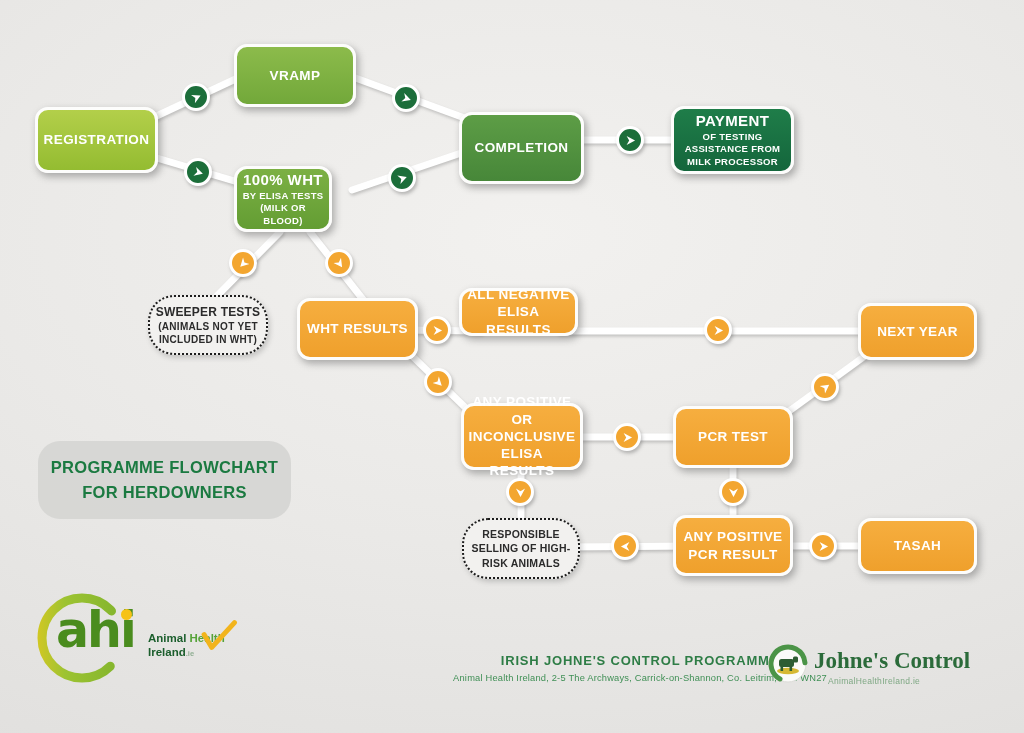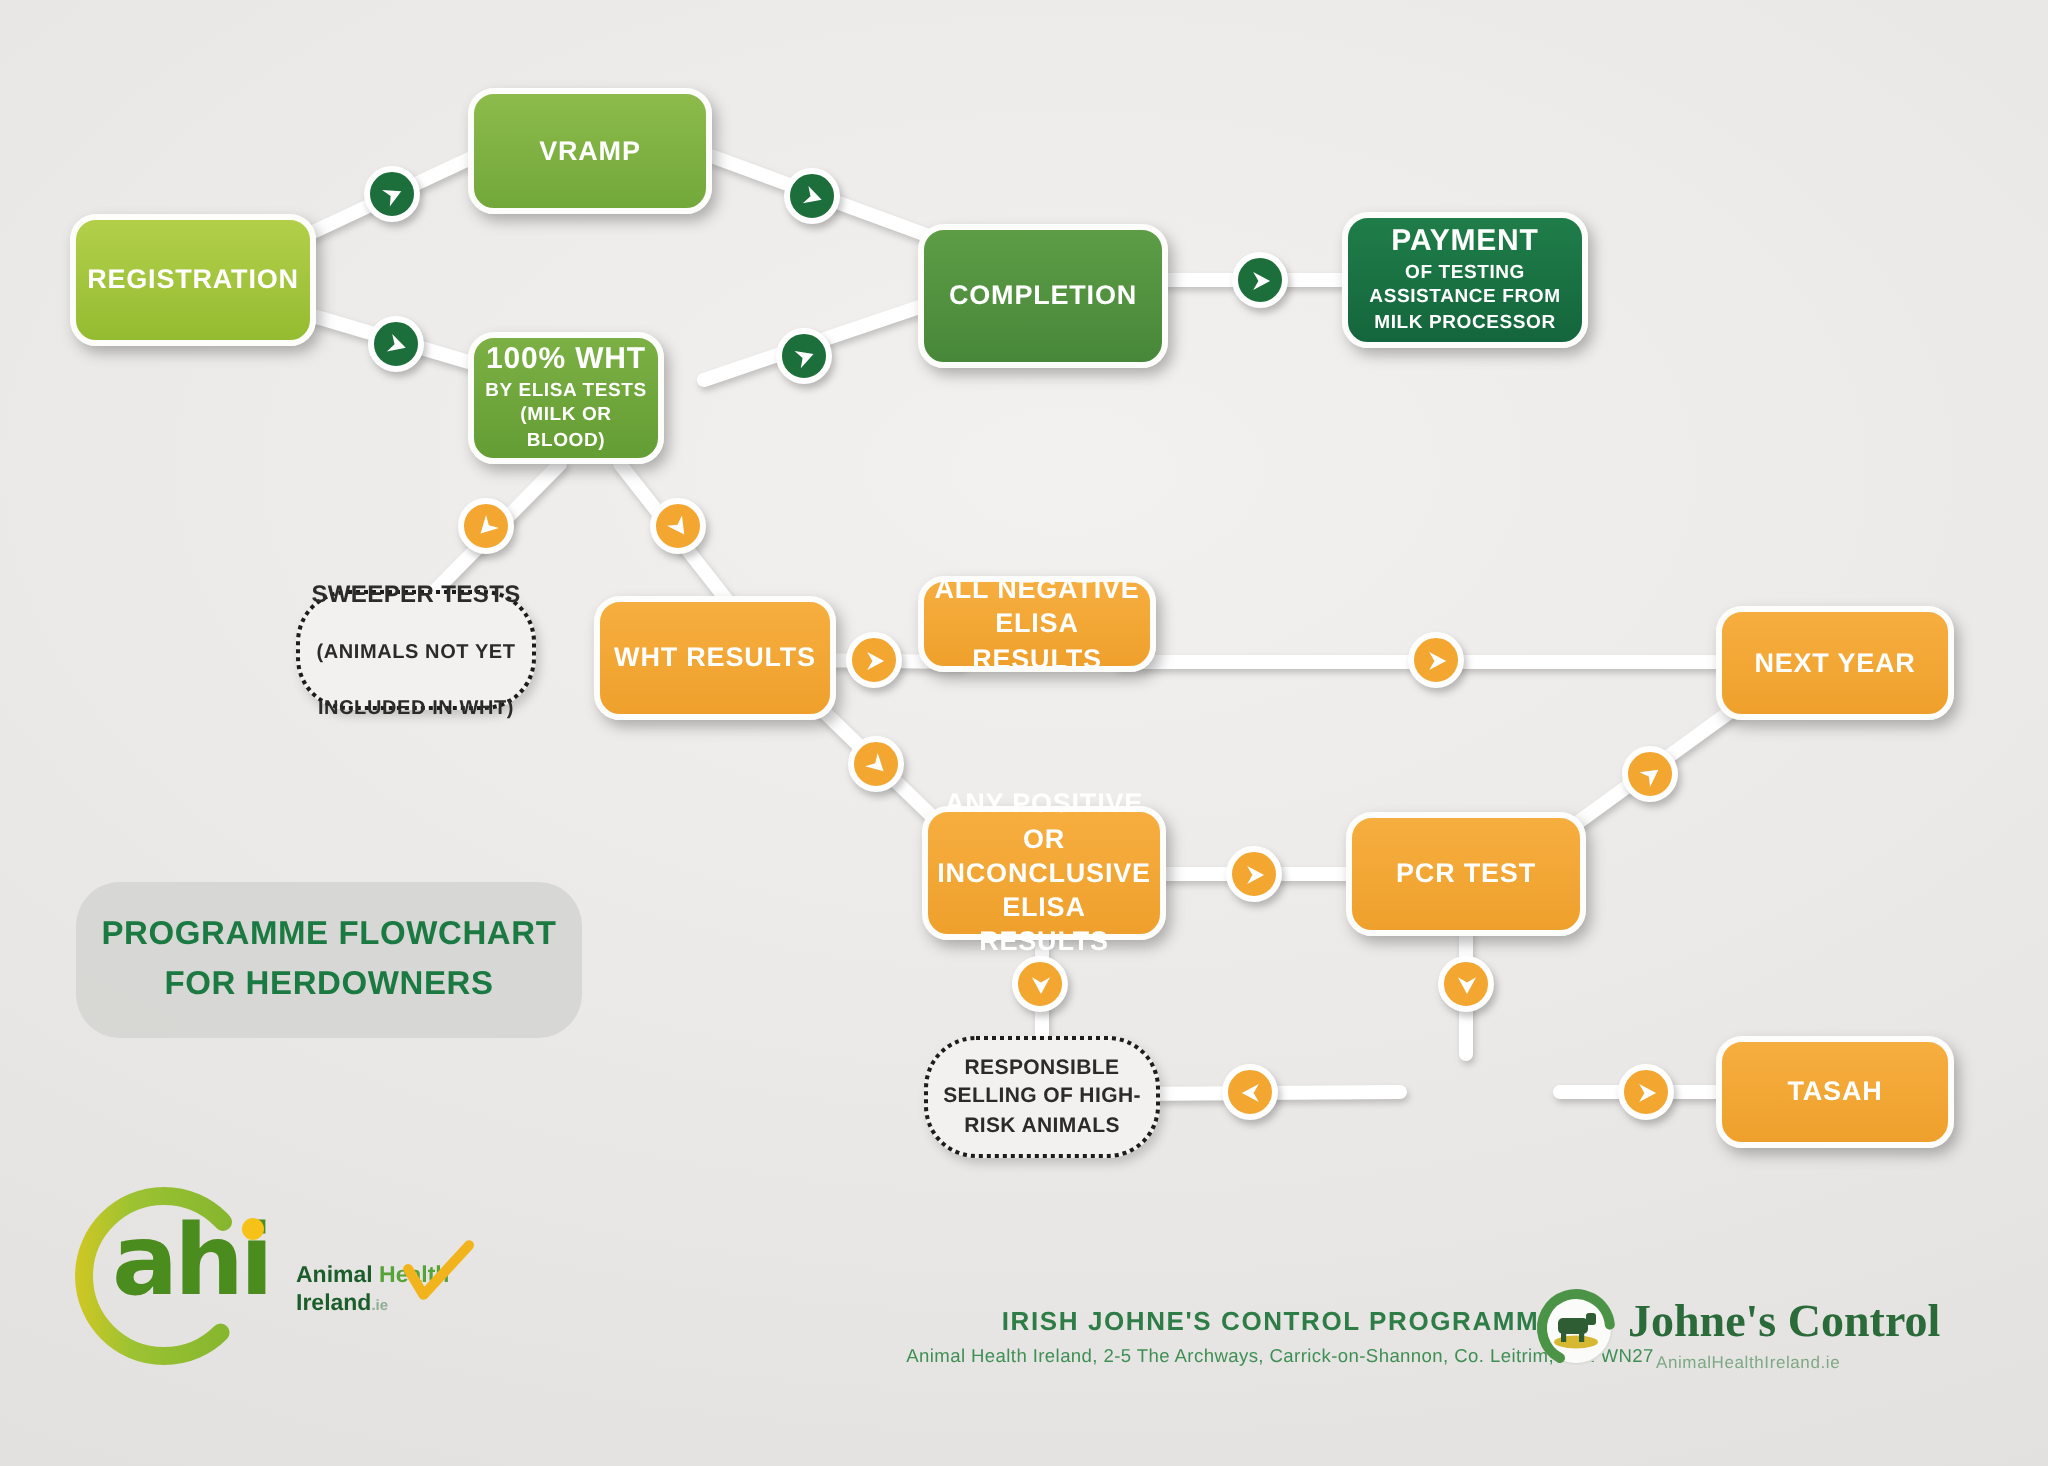--- a/index.html
+++ b/index.html
@@ -105,21 +105,21 @@
       </div>
       <div class="node g-deep" style="left: 459px; top: 112px; width: 125px; height: 72px;">
         <div class="nline first">COMPLETION</div>
       </div>
       <div class="node g-dark emphasis" style="left: 671px; top: 106px; width: 123px; height: 68px;">
         <div class="nline first">PAYMENT</div>
         <div class="nline rest">OF TESTING</div>
         <div class="nline rest">ASSISTANCE FROM</div>
         <div class="nline rest">MILK PROCESSOR</div>
       </div>
-      <div class="node dashed emphasis" style="left: 148px; top: 295px; width: 120px; height: 60px; gap: 15px;">
+      <div class="node dashed emphasis" style="left: 148px; top: 295px; width: 120px; height: 60px;">
         <div class="nline first">SWEEPER TESTS</div>
         <div class="nline rest">(ANIMALS NOT YET</div>
         <div class="nline rest">INCLUDED IN WHT)</div>
       </div>
       <div class="node orange" style="left: 297px; top: 298px; width: 121px; height: 62px;">
         <div class="nline first">WHT RESULTS</div>
       </div>
       <div class="node orange" style="left: 459px; top: 288px; width: 119px; height: 48px;">
         <div class="nline first">ALL NEGATIVE</div>
         <div class="nline rest">ELISA RESULTS</div>
@@ -132,20 +132,24 @@
         <div class="nline rest">INCONCLUSIVE</div>
         <div class="nline rest">ELISA RESULTS</div>
       </div>
       <div class="node orange" style="left: 673px; top: 406px; width: 120px; height: 62px;">
         <div class="nline first">PCR TEST</div>
       </div>
       <div class="node dashed" style="left: 462px; top: 518px; width: 118px; height: 61px;">
         <div class="nline first">RESPONSIBLE</div>
         <div class="nline rest">SELLING OF HIGH-</div>
         <div class="nline rest">RISK ANIMALS</div>
+      </div>
+      <div class="node orange" style="left: 673px; top: 515px; width: 120px; height: 61px;">
+        <div class="nline first">ANY POSITIVE</div>
+        <div class="nline rest">PCR RESULT</div>
       </div>
       <div class="node orange" style="left: 858px; top: 518px; width: 119px; height: 56px;">
         <div class="nline first">TASAH</div>
       </div>
       <div class="badge green" style="left: 182px; top: 83px;">
         <svg viewBox="0 0 12 12" style="transform:rotate(-25deg)">
           <path d="M2.4 1.8 L10.2 6 L2.4 10.2 L4.8 6 Z" fill="#ffffff"></path>
         </svg>
       </div>
       <div class="badge green" style="left: 184px; top: 158px;">

